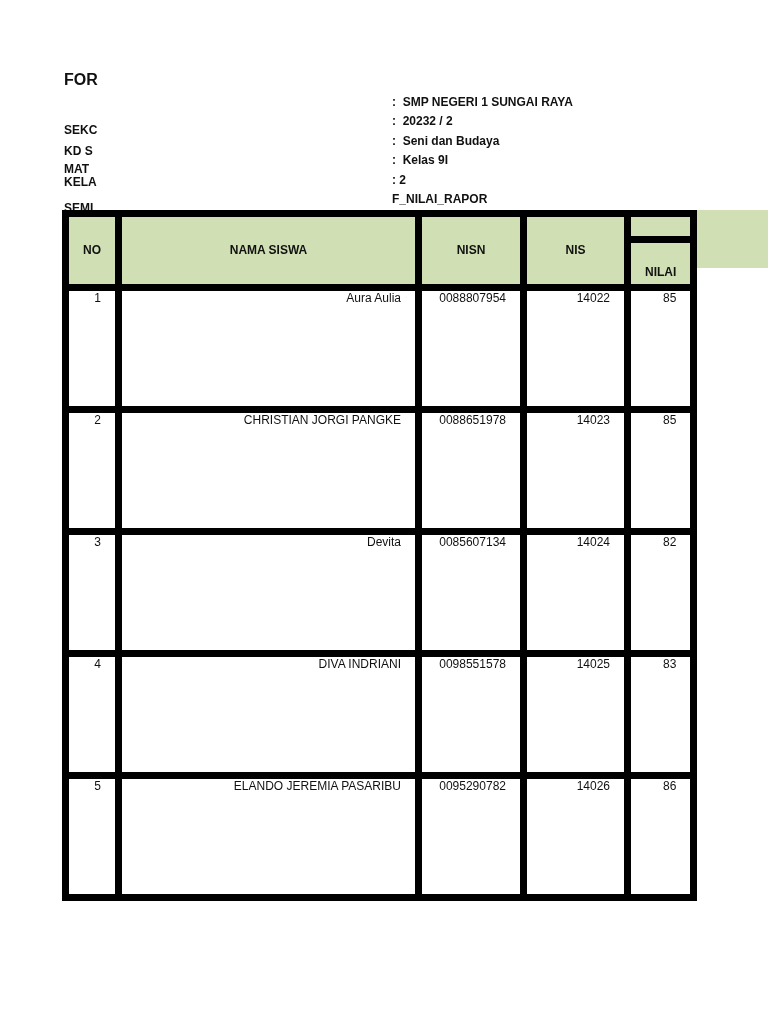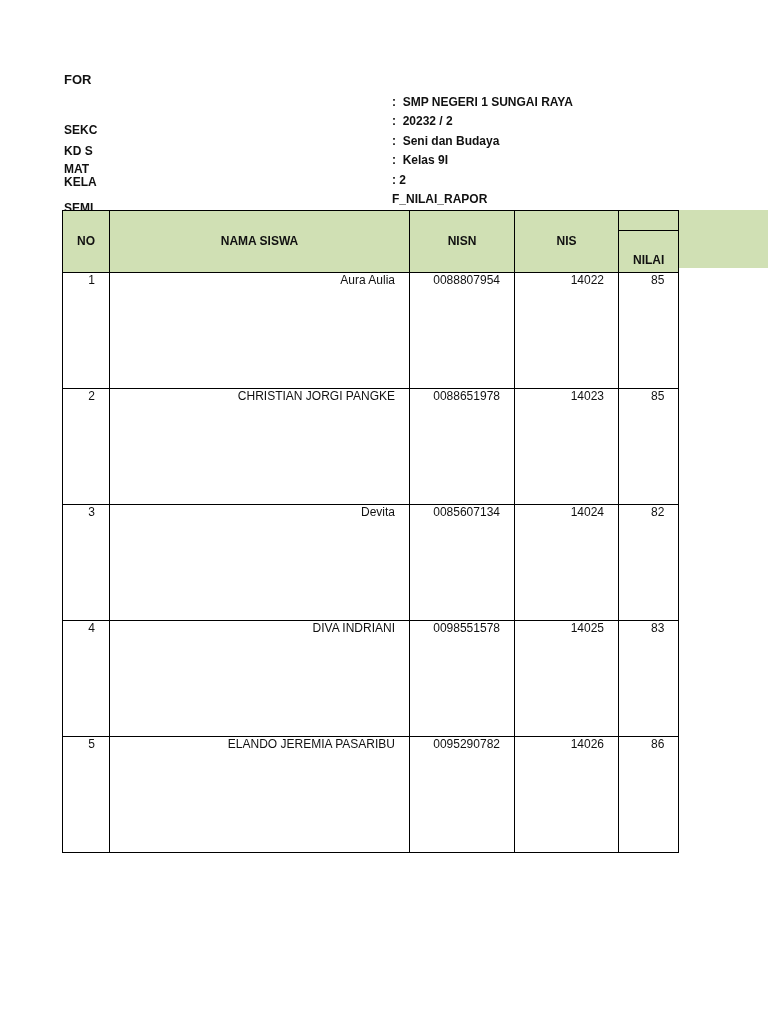--- a/index.html
+++ b/index.html
@@ -16,21 +16,21 @@
       color: #111;
     }
     .title {
       position: absolute;
       left: 64px;
       top: 71px;
       width: 36px;
       overflow: hidden;
       white-space: nowrap;
       font-weight: bold;
-      font-size: 13px;
+      font-size: 16px;
       line-height: 18px;
     }
     .meta-label {
       position: absolute;
       left: 64px;
       width: 34px;
       overflow: hidden;
       white-space: nowrap;
       font-weight: bold;
       font-size: 12px;
@@ -55,21 +55,21 @@
       background: #d0e0b4;
     }
     table.grid {
       position: absolute;
       left: 62px;
       top: 210px;
       border-collapse: collapse;
       table-layout: fixed;
     }
     table.grid th, table.grid td {
-      border: 1px solid #000000;
+      border: 7px solid #000000;
       padding: 0 14px;
       font-size: 12px;
       line-height: 15px;
       vertical-align: top;
       overflow: hidden;
       white-space: nowrap;
     }
     table.grid th {
       background: #d0e0b4;
       font-weight: bold;

